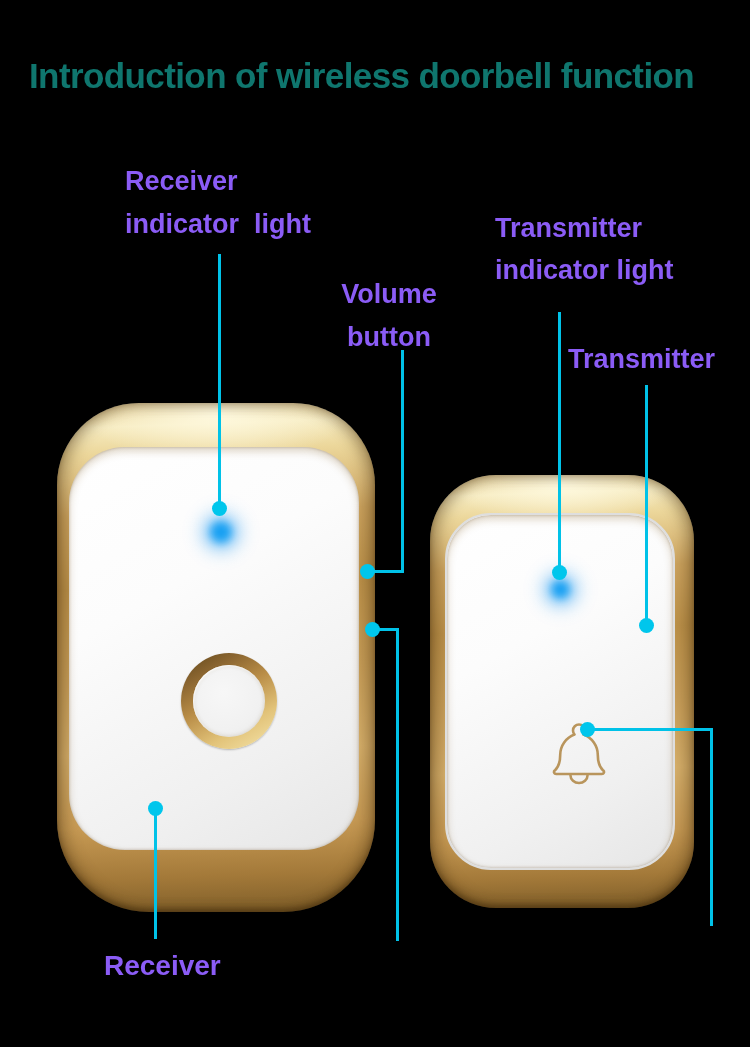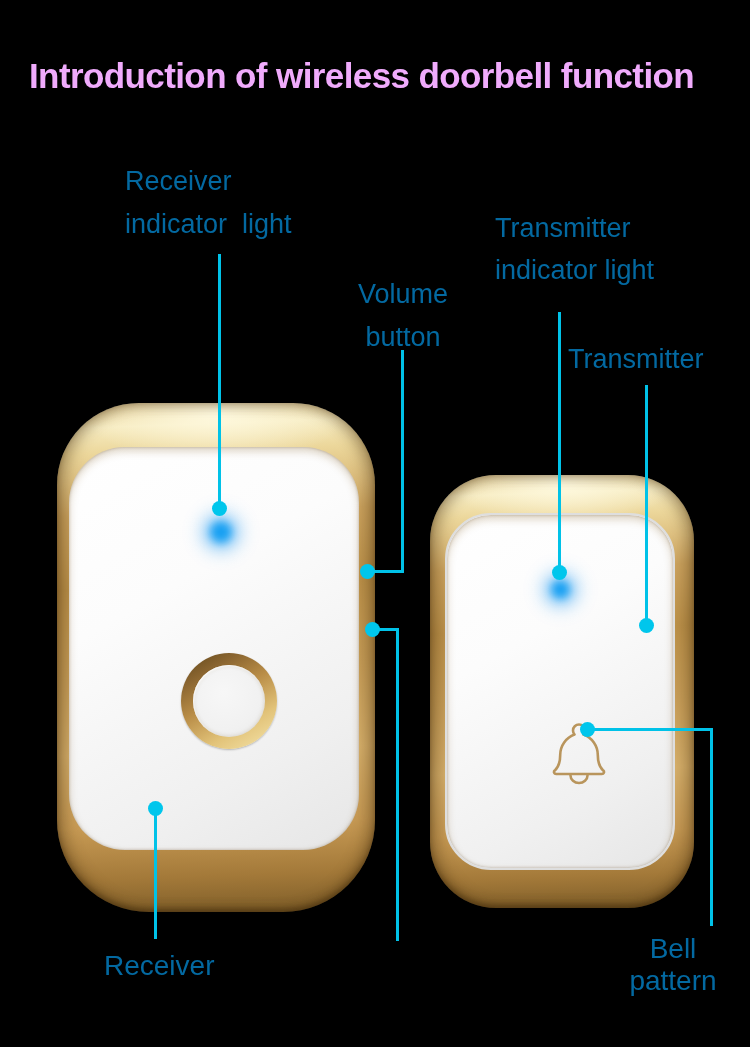--- a/index.html
+++ b/index.html
@@ -2,30 +2,30 @@
 <html><head>
 <meta charset="utf-8">
 <style>
   html,body{margin:0;padding:0;background:#000;}
   .canvas{
     position:relative;width:750px;height:1047px;background:#000;
     overflow:hidden;font-family:"Liberation Sans","DejaVu Sans",sans-serif;
   }
   .title{
     position:absolute;left:29px;top:56px;width:700px;
-    font-size:35px;font-weight:bold;color:#f0abfc;letter-spacing:-0.6px;
+    font-size:35px;font-weight:bold;color:#0f766e;letter-spacing:-0.6px;
     white-space:nowrap;
   }
   .label{
-    position:absolute;color:#0369a1;font-size:27px;line-height:43px;
-    white-space:pre-wrap;font-weight:400;
+    position:absolute;color:#8b5cf6;font-size:27px;line-height:43px;
+    white-space:pre-wrap;font-weight:700;
   }
   .label.small{font-size:28px;line-height:32px;}
   .lbl-receiver-ind{left:125px;top:160px;}
-  .lbl-volume{left:328px;top:273px;width:150px;text-align:center;}
+  .lbl-volume{left:314px;top:273px;width:150px;text-align:center;}
   .lbl-transmitter-ind{left:495px;top:207px;line-height:42px;}
   .lbl-transmitter{left:568px;top:338px;}
   .lbl-receiver{left:104px;top:944px;font-size:28px;}
   .lbl-music{left:291px;top:948px;font-size:28px;}
   .lbl-bell{left:613px;top:933px;width:120px;text-align:center;}
 
   
   .vline,.hline{position:absolute;background:#00c2e8;z-index:30;}
   .vline{width:3px;}
   .hline{height:3px;}
@@ -104,22 +104,20 @@
   <div class="led" style="left:551px;top:580px;width:19px;height:19px;"></div>
 
   <div class="label lbl-receiver-ind">Receiver
 indicator  light</div>
   <div class="label lbl-volume">Volume
 button</div>
   <div class="label lbl-transmitter-ind">Transmitter
 indicator light</div>
   <div class="label lbl-transmitter">Transmitter</div>
   <div class="label lbl-receiver">Receiver</div>
-  <div class="label small lbl-bell">Bell
-pattern</div>
 
   <div class="vline" style="left:218px;top:254px;height:250px;"></div>
   <div class="dot" style="left:212px;top:501px;"></div>
 
   <div class="vline" style="left:401px;top:350px;height:222px;"></div>
   <div class="hline" style="left:368px;top:570px;width:36px;"></div>
   <div class="dot" style="left:360px;top:564px;"></div>
 
   <div class="dot" style="left:365px;top:622px;"></div>
   <div class="hline" style="left:373px;top:628px;width:26px;"></div>

